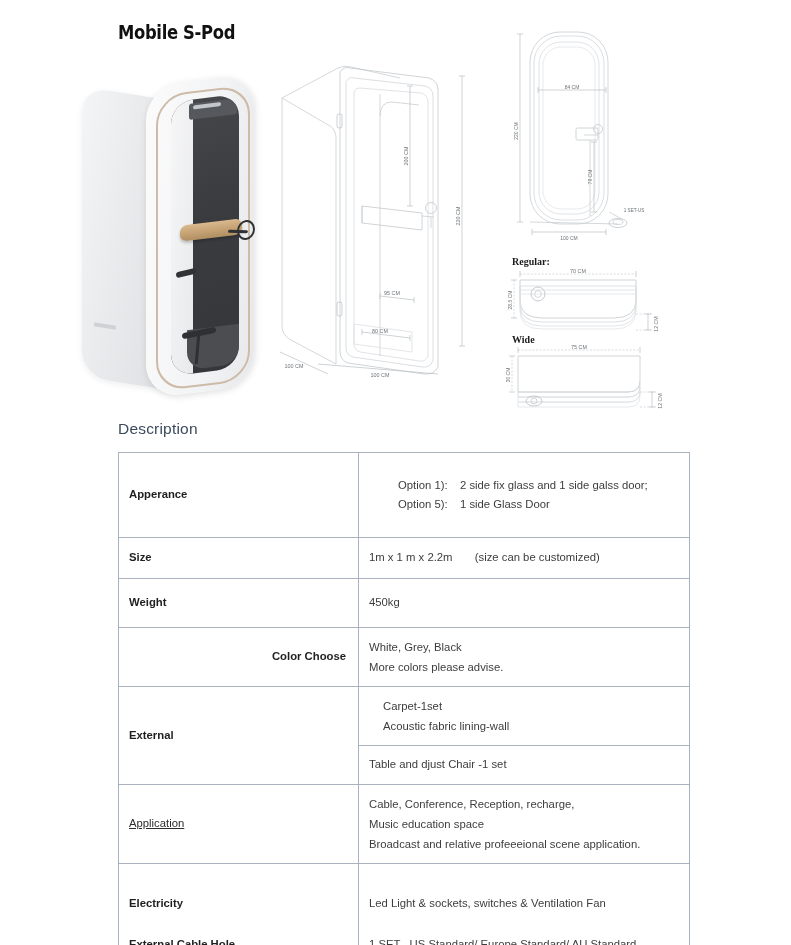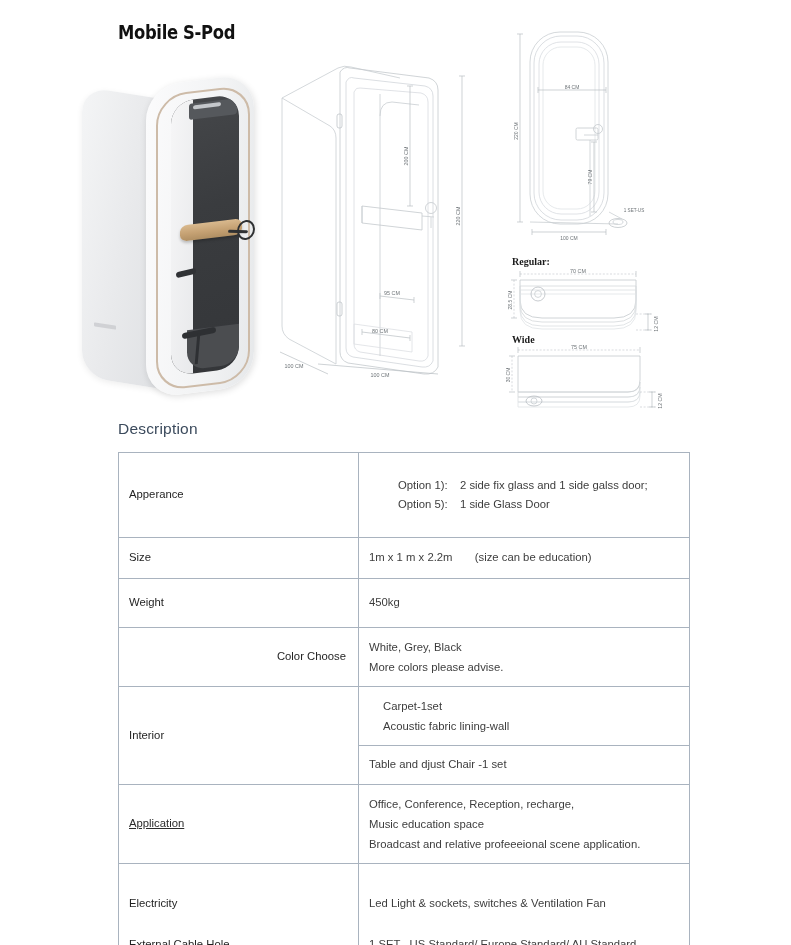--- a/index.html
+++ b/index.html
@@ -268,21 +268,21 @@
   #spec-table td {
     border: 1px solid #a9b3bf;
     vertical-align: middle;
     padding: 9px 12px 9px 10px;
     font-size: 11.3px;
     line-height: 1.72;
     color: #3a3a3a;
   }
   #spec-table td.k {
     width: 217px;
-    font-weight: normal;
+    font-weight: bold;
     color: #1f1f1f;
     padding-left: 10px;
   }
   #spec-table td.k.light {
     font-weight: normal;
     color: #2c2c2c;
     text-decoration: underline;
   }
   #spec-table td.v {
     color: #3d3d3d;
@@ -493,52 +493,52 @@
             <span>1 side Glass Door</span>
           </div>
         </td>
       </tr>
 
       <tr>
         <td class="k" style="height:22px;">Size</td>
         <td class="v">
           <span>1m x 1 m x 2.2m</span>
           <span class="sz-gap"></span>
-          <span>(size can be education)</span>
+          <span>(size can be customized)</span>
         </td>
       </tr>
 
       <tr>
         <td class="k" style="height:30px;">Weight</td>
         <td class="v">450kg</td>
       </tr>
 
       <tr>
         <td class="k" style="height:36px;text-align:right;">Color Choose</td>
         <td class="v">
           <div class="vline">White, Grey, Black</div>
           <div class="vline">More colors please advise.</div>
         </td>
       </tr>
 
       <tr>
-        <td class="k" rowspan="2">Interior</td>
+        <td class="k" rowspan="2">External</td>
         <td class="v" style="height:30px;padding-left:24px;">
           <div class="vline">Carpet-1set</div>
           <div class="vline">Acoustic fabric lining-wall</div>
         </td>
       </tr>
       <tr>
         <td class="v" style="height:14px;">Table and djust Chair -1 set</td>
       </tr>
 
       <tr>
         <td class="k light" style="height:58px;">Application</td>
         <td class="v">
-          <div class="vline">Office, Conference, Reception, recharge,</div>
+          <div class="vline">Cable, Conference, Reception, recharge,</div>
           <div class="vline">Music education space</div>
           <div class="vline">Broadcast and relative profeeeional scene application.</div>
         </td>
       </tr>
 
       <tr>
         <td class="k nb" style="height:40px; vertical-align:bottom; padding-bottom:6px;">Electricity</td>
         <td class="v nb" style="vertical-align:bottom; padding-bottom:6px;">Led Light &amp; sockets, switches &amp; Ventilation Fan</td>
       </tr>
 

